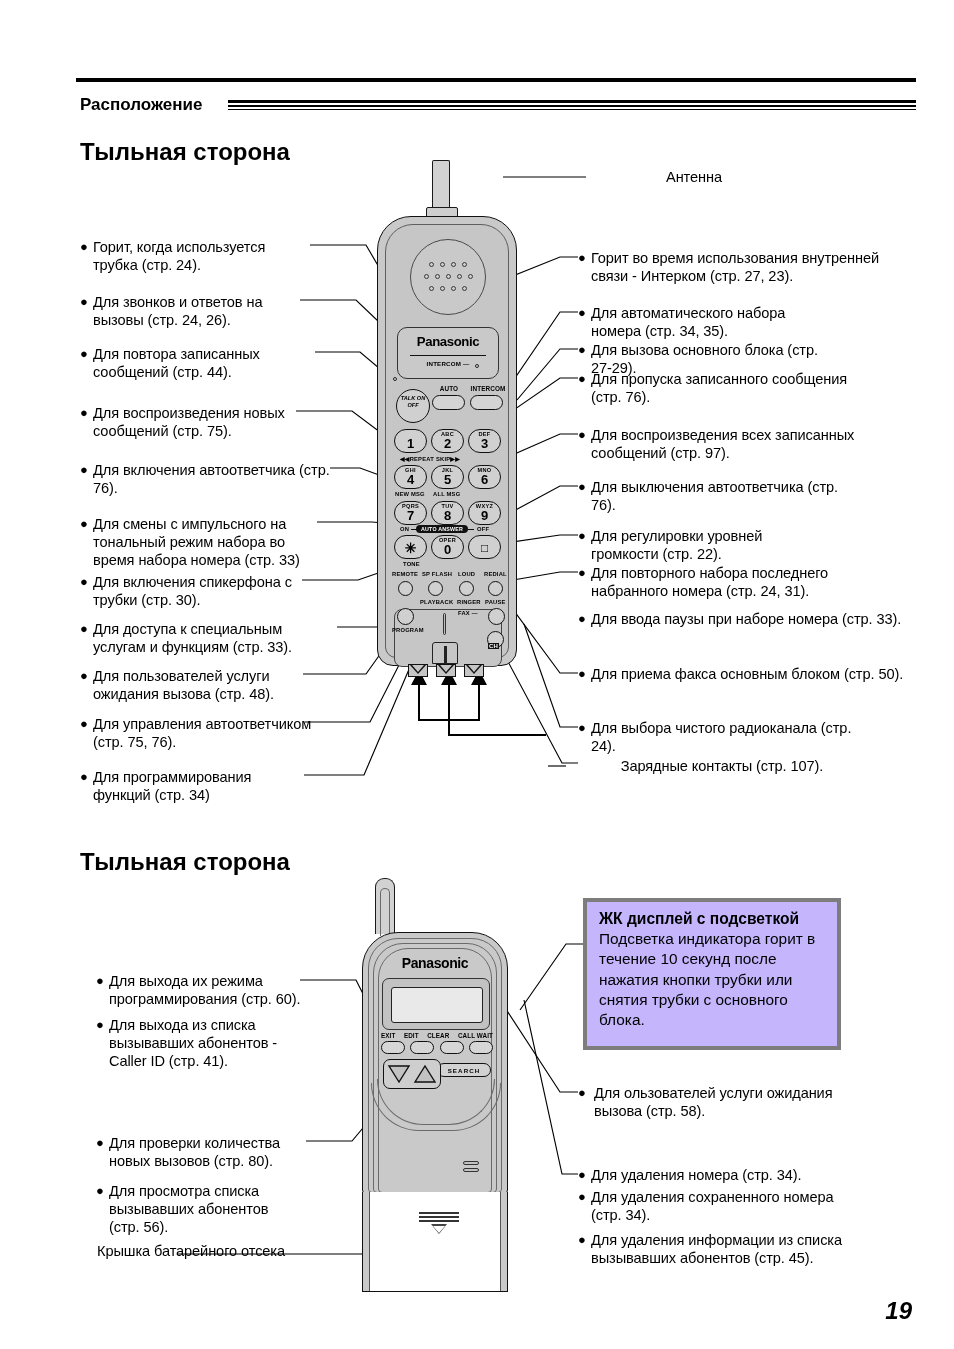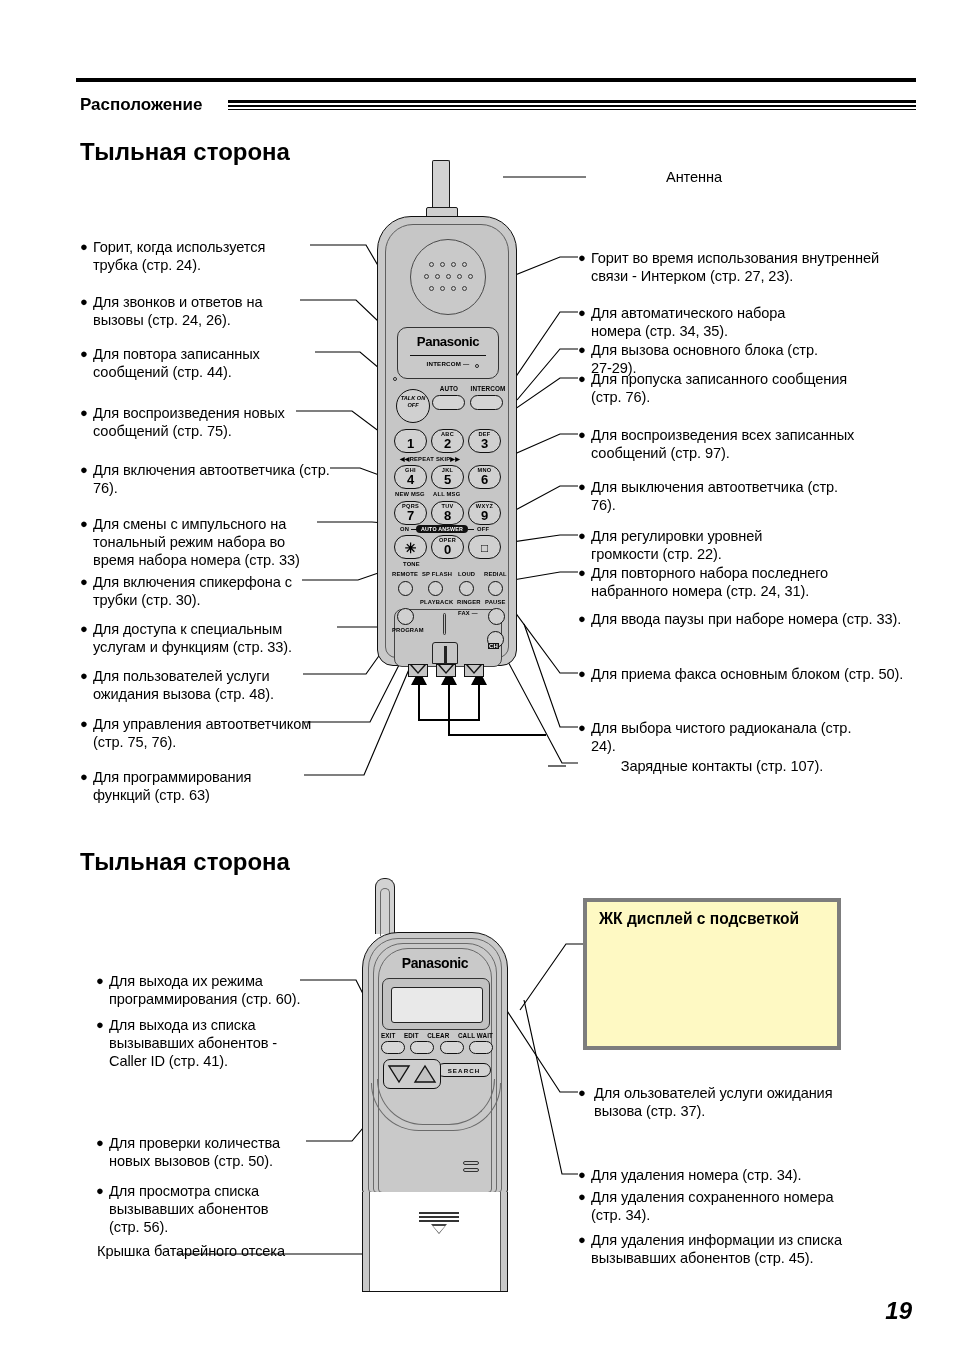--- a/index.html
+++ b/index.html
@@ -57,21 +57,21 @@
     position:absolute; left:0; top:2px;
     font-size:13px; line-height:1;
   }
   .callout .txt { display:block; padding-left:13px; }
   .callout.nobullet .txt { padding-left:0;text-align:center; }
   svg.leaders { position:absolute; left:0; top:0; width:954px; height:1349px; pointer-events:none; }
 
   
   #lcd-box {
     position:absolute; left:583px; top:898px; width:258px; height:152px;
-    border:4px solid #7d7d7d; background:#fef9c3;
+    border:4px solid #7d7d7d; background:#c4b5fd;
     padding:8px 10px 6px 12px;
   }
   #lcd-box .bh { font-size:15.6px; font-weight:bold; margin-bottom:1px; }
   #lcd-box .bb { font-size:15.4px; line-height:1.32; }
 
   
   #page-number {
     position:absolute; right:42px; top:1297px;
     font-size:24px; font-style:italic; font-weight:bold;
   }
@@ -633,21 +633,21 @@
   <div class="callout" style="left:80px;top:667px;width:228px;">
     <span class="bullet">●</span>
     <span class="txt">Для пользователей услуги ожидания вызова (стр. 48).</span>
   </div>
   <div class="callout" style="left:80px;top:715px;width:260px;">
     <span class="bullet">●</span>
     <span class="txt">Для управления автоответчиком (стр. 75, 76).</span>
   </div>
   <div class="callout" style="left:80px;top:768px;width:224px;">
     <span class="bullet">●</span>
-    <span class="txt">Для программирования функций (стр. 63)</span>
+    <span class="txt">Для программирования функций (стр. 34)</span>
   </div>
 
   <div class="callout nobullet" style="left:594px;top:168px;width:200px;">
     <span class="txt">Антенна</span>
   </div>
 
   <div class="callout" style="left:578px;top:249px;width:340px;">
     <span class="bullet">●</span>
     <span class="txt">Горит во время использования внутренней связи - Интерком (стр. 27, 23).</span>
   </div>
@@ -698,37 +698,38 @@
   <div class="callout" style="left:96px;top:972px;width:215px;">
     <span class="bullet">●</span>
     <span class="txt">Для выхода их режима программирования (стр. 60).</span>
   </div>
   <div class="callout" style="left:96px;top:1016px;width:190px;">
     <span class="bullet">●</span>
     <span class="txt">Для выхода из списка вызывавших абонентов - Caller ID (стр. 41).</span>
   </div>
   <div class="callout" style="left:96px;top:1134px;width:206px;">
     <span class="bullet">●</span>
-    <span class="txt">Для проверки количества новых вызовов (стр. 50).</span>
+    <span class="txt">Для проверки количества новых вызовов (стр. 80).</span>
   </div>
   <div class="callout" style="left:96px;top:1182px;width:190px;">
     <span class="bullet">●</span>
     <span class="txt">Для просмотра списка вызывавших абонентов (стр. 56).</span>
   </div>
   <div class="callout nobullet" style="left:96px;top:1242px;width:190px;">
     <span class="txt">Крышка батарейного отсека</span>
   </div>
 
   <div id="lcd-box">
     <div class="bh">ЖК дисплей с подсветкой</div>
+    <div class="bb">Подсветка индикатора горит в течение 10 секунд после нажатия кнопки трубки или снятия трубки с основного блока.</div>
   </div>
 
   <div class="callout" style="left:578px;top:1084px;width:280px;">
     <span class="bullet">●</span>
-    <span class="txt" style="padding-left:16px;">Для ользователей услуги ожидания вызова (стр. 37).</span>
+    <span class="txt" style="padding-left:16px;">Для ользователей услуги ожидания вызова (стр. 58).</span>
   </div>
   <div class="callout" style="left:578px;top:1166px;width:320px;">
     <span class="bullet">●</span>
     <span class="txt">Для удаления номера (стр. 34).</span>
   </div>
   <div class="callout" style="left:578px;top:1188px;width:260px;">
     <span class="bullet">●</span>
     <span class="txt">Для удаления сохраненного номера (стр. 34).</span>
   </div>
   <div class="callout" style="left:578px;top:1231px;width:290px;">

